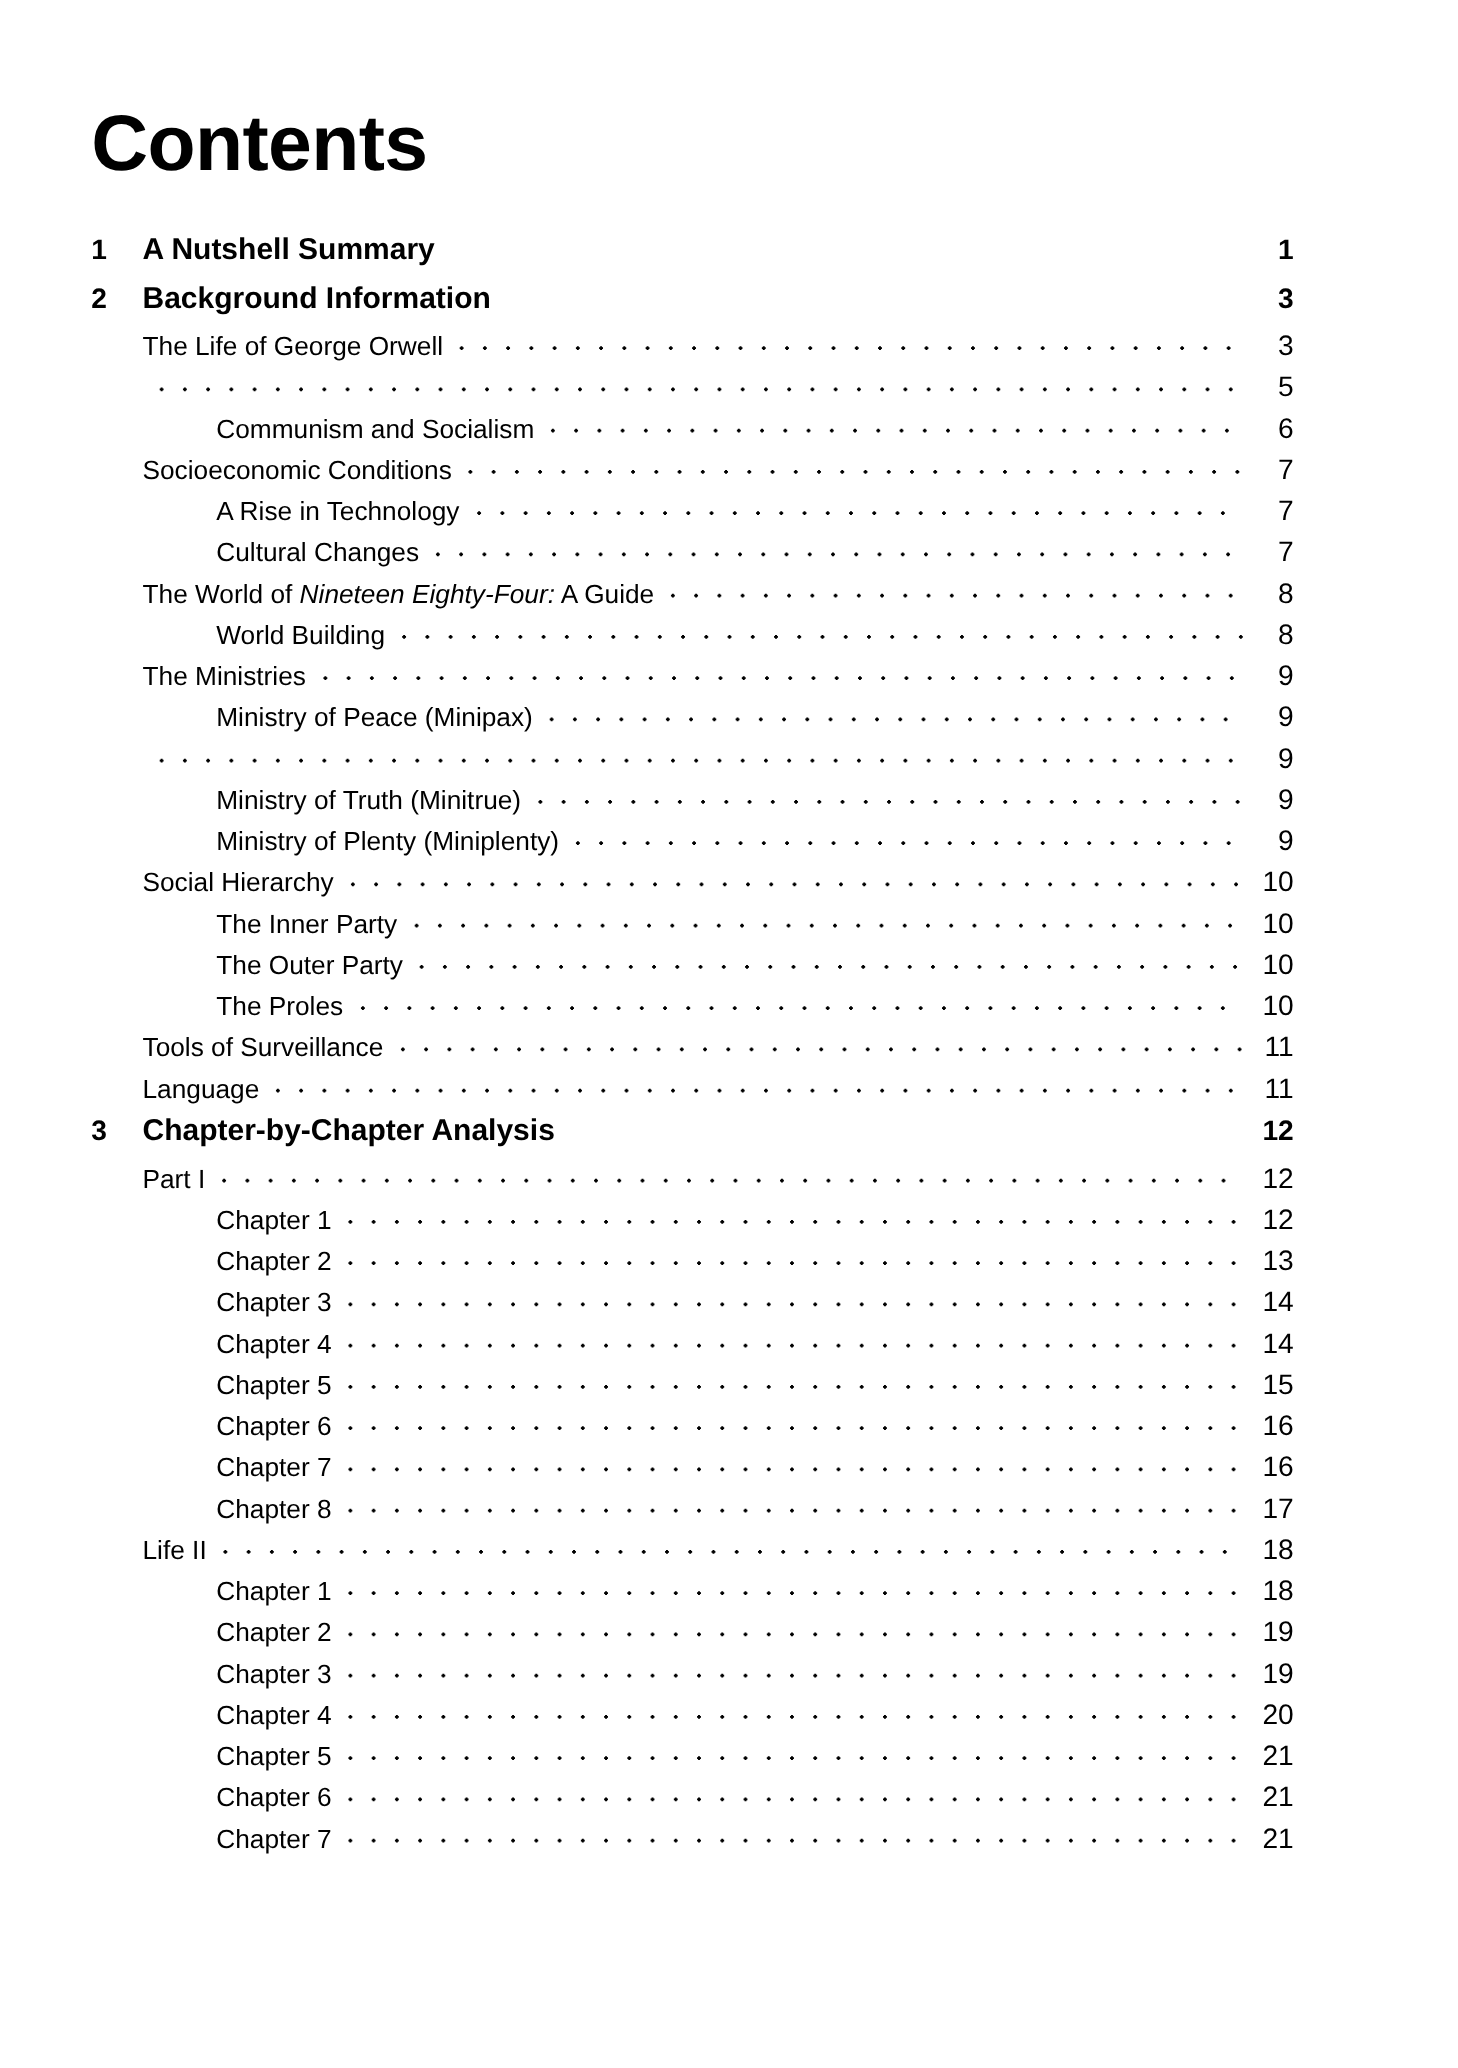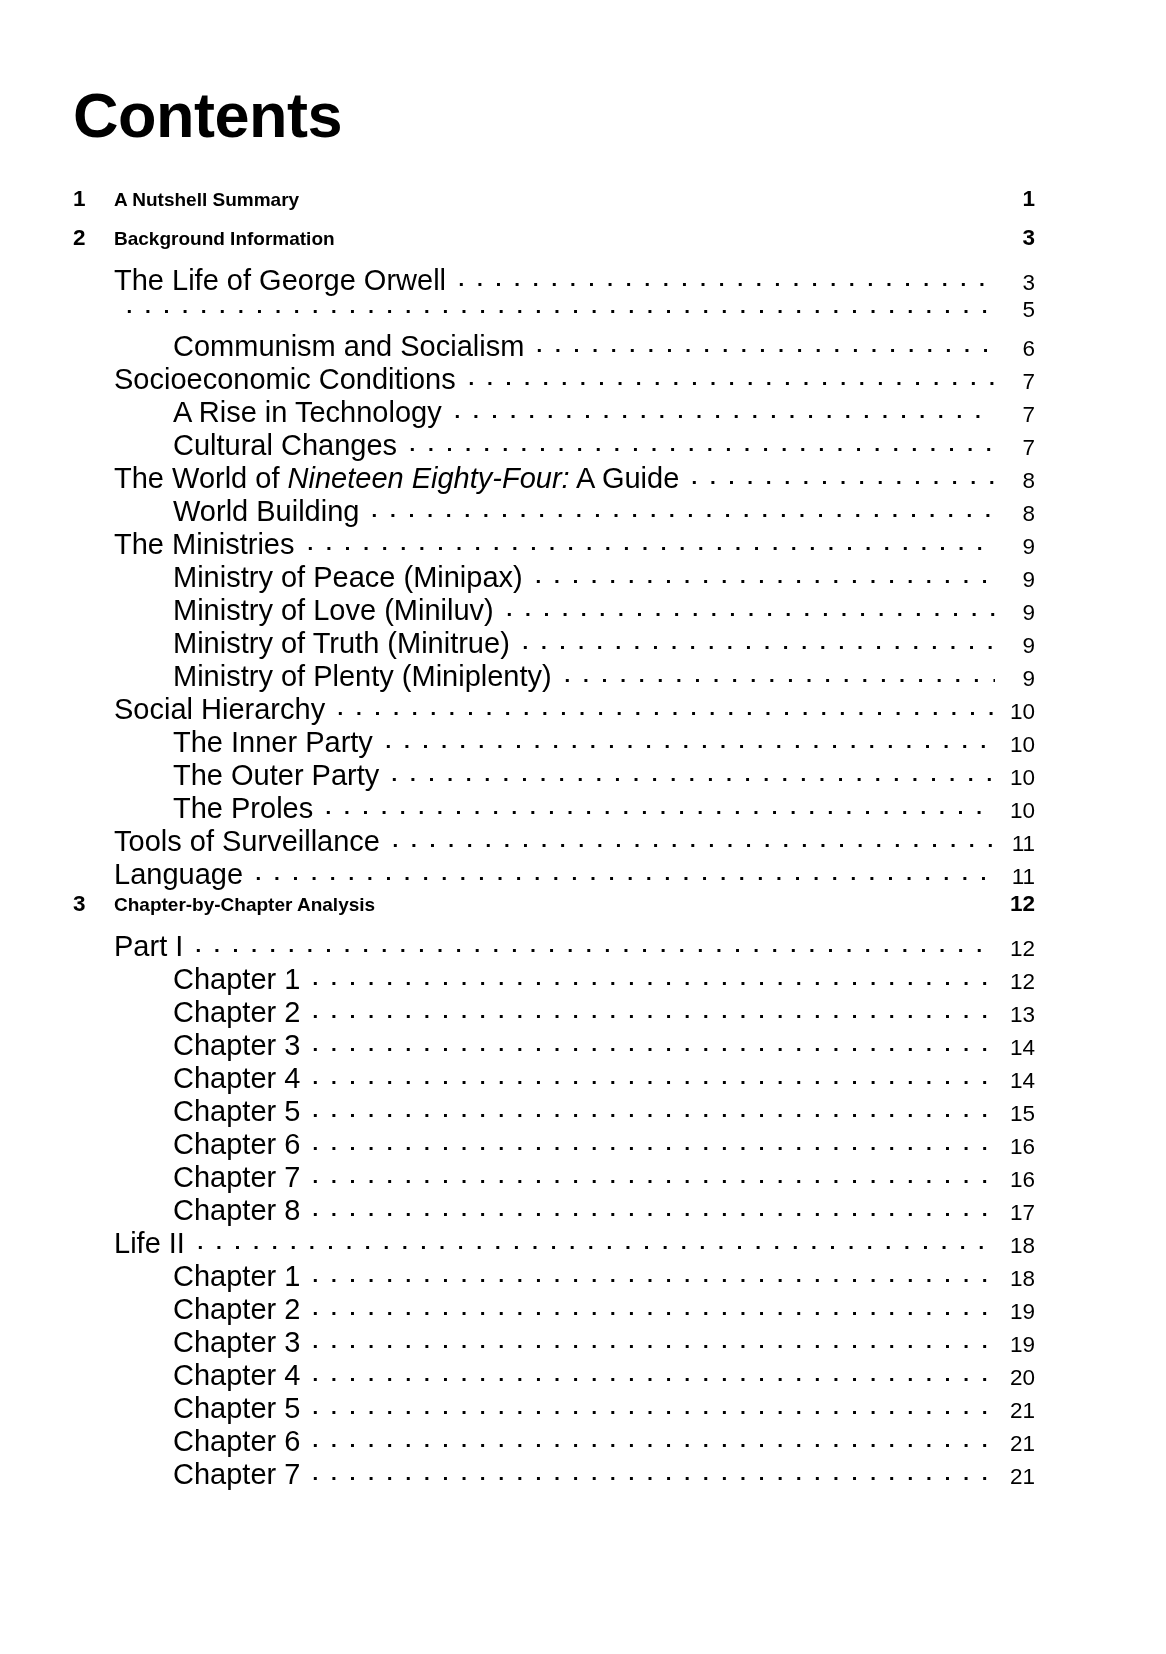--- a/index.html
+++ b/index.html
@@ -67,28 +67,28 @@
     font-weight: bold;
     text-align: left;
     white-space: nowrap;
   }
 
   .row-num.empty {
     visibility: hidden;
   }
 
   .row-title {
-    font-size: 29px;
+    font-size: 21px;
     white-space: nowrap;
     flex: 0 0 auto;
   }
 
   .level-chapter .row-title {
     font-weight: bold;
-    font-size: 19px;
+    font-size: 24px;
   }
 
   .level-section .row-title,
   .level-sub .row-title {
     font-weight: normal;
   }
 
   
   .level-section .row-title { padding-left: 0px; }
   .level-sub .row-title { padding-left: 59px; }
@@ -227,21 +227,20 @@
         <span class="row-page">9</span>
       </div>
       <div class="toc-row level-sub">
         <span class="row-num empty"></span>
         <span class="row-title">Ministry of Peace (Minipax)</span>
         <span class="leader"></span>
         <span class="row-page">9</span>
       </div>
       <div class="toc-row level-sub">
         <span class="row-num empty"></span>
-        <span class="row-title">Ministry of Love (Miniluv)</span>
         <span class="leader"></span>
         <span class="row-page">9</span>
       </div>
       <div class="toc-row level-sub">
         <span class="row-num empty"></span>
         <span class="row-title">Ministry of Truth (Minitrue)</span>
         <span class="leader"></span>
         <span class="row-page">9</span>
       </div>
       <div class="toc-row level-sub">

